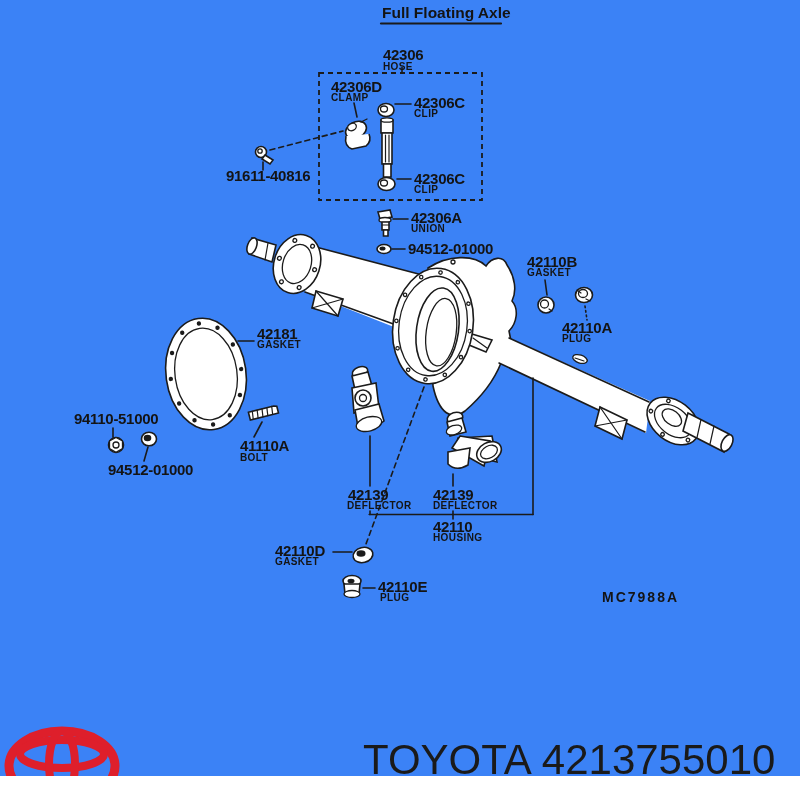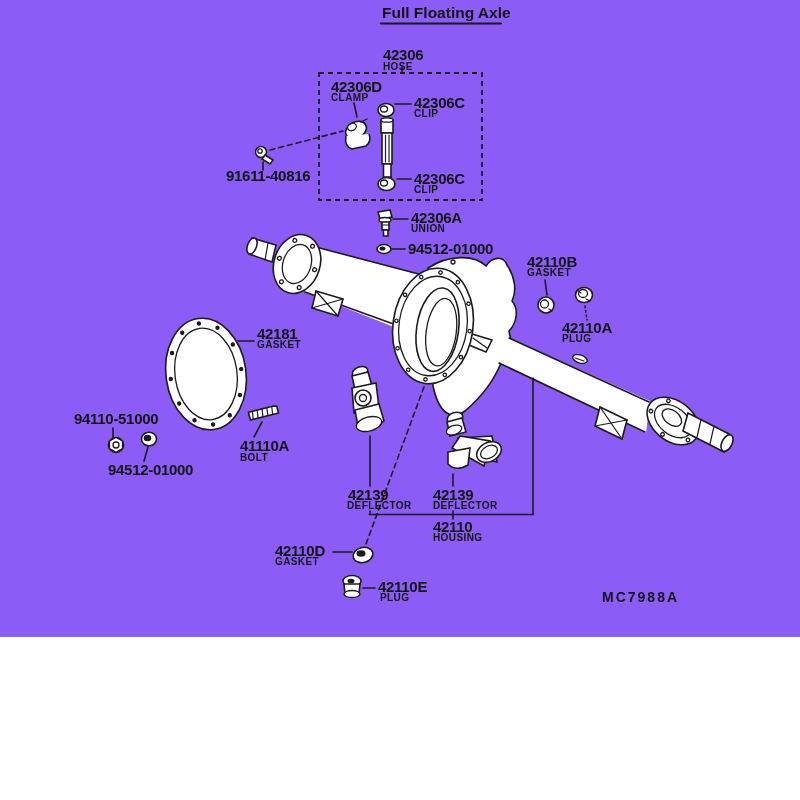--- a/index.html
+++ b/index.html
@@ -1,16 +1,16 @@
 <!DOCTYPE html>
 <html><head>
 <meta charset="utf-8">
 <style>
   html,body{margin:0;padding:0;background:#fff;}
-  .page{position:relative;width:800px;height:637px;background:#8b5cf6;overflow:hidden;
+  .page{position:relative;width:800px;height:776px;background:#3b82f6;overflow:hidden;
         font-family:"Liberation Sans", sans-serif;}
   svg{display:block;}
   .diagram{position:absolute;left:0;top:0;}
   
   .ln{stroke:#1b1b1b;stroke-width:1.6;fill:none;stroke-linecap:round;}
   .thin{stroke-width:1.2;}
   .fw{fill:#ffffff;stroke:#1b1b1b;stroke-width:1.6;}
   .fwt{fill:#ffffff;stroke:#1b1b1b;stroke-width:1.3;}
   .fb{fill:#1b1b1b;stroke:none;}
   .dash{stroke-dasharray:5 4;}
@@ -307,14 +307,17 @@
       <text class="t-code" x="602" y="602">MC7988A</text>
     </g>
   </svg>
 
   <svg class="logo" width="120" height="74" viewBox="0 0 120 74">
     <ellipse cx="58" cy="40" rx="53" ry="35" fill="none" stroke-width="9" stroke="#de1f2b"></ellipse>
     <ellipse cx="58" cy="28" rx="42" ry="14" fill="none" stroke-width="8" stroke="#de1f2b"></ellipse>
     <ellipse cx="58" cy="38" rx="13" ry="33" fill="none" stroke-width="8" stroke="#de1f2b"></ellipse>
   </svg>
 
+  <div class="footer-text">
+    <span>TOYOTA</span><span>4213755010</span>
+  </div>
 
 </div>
 
 </body></html>

